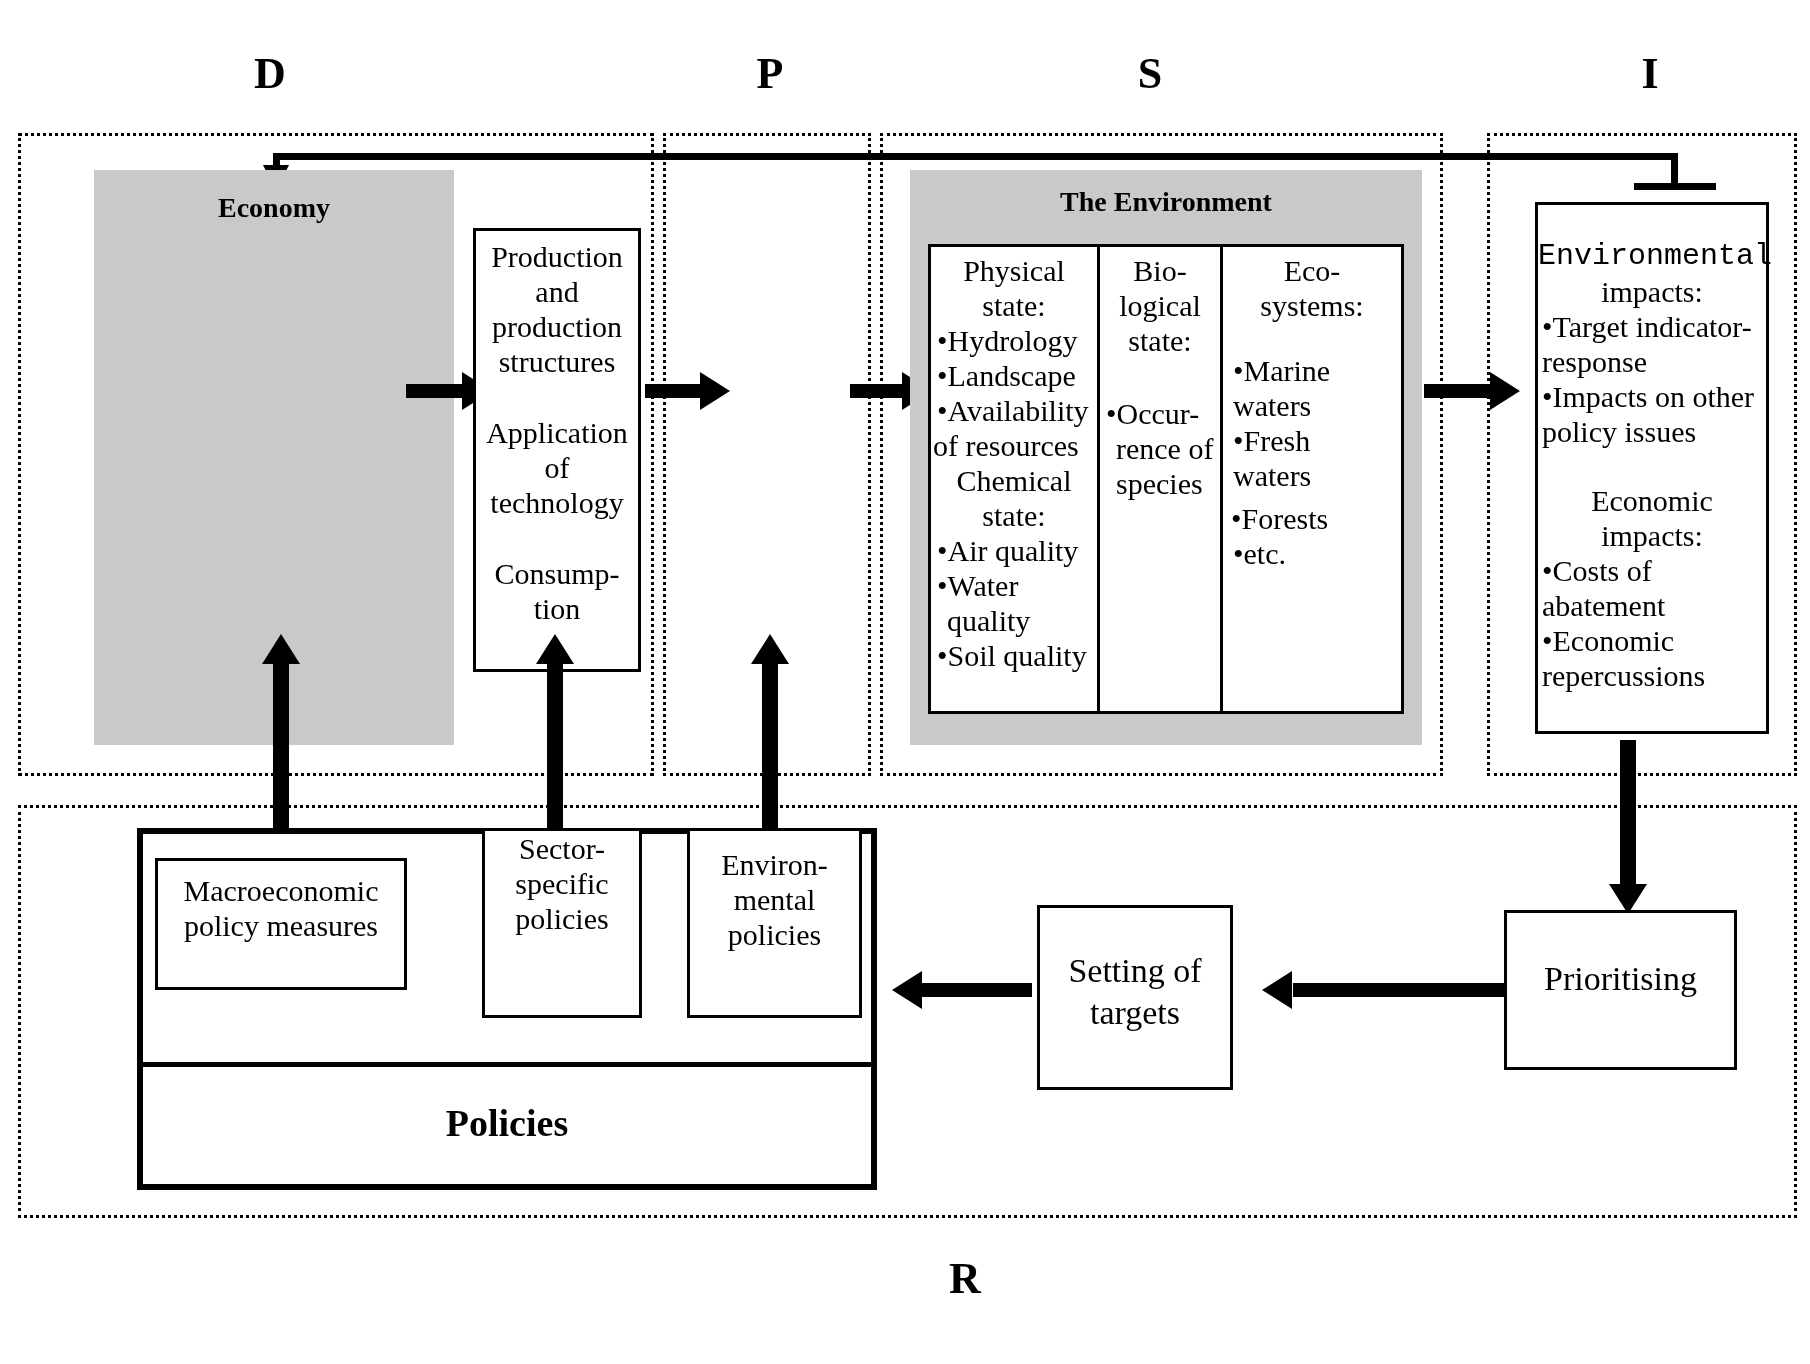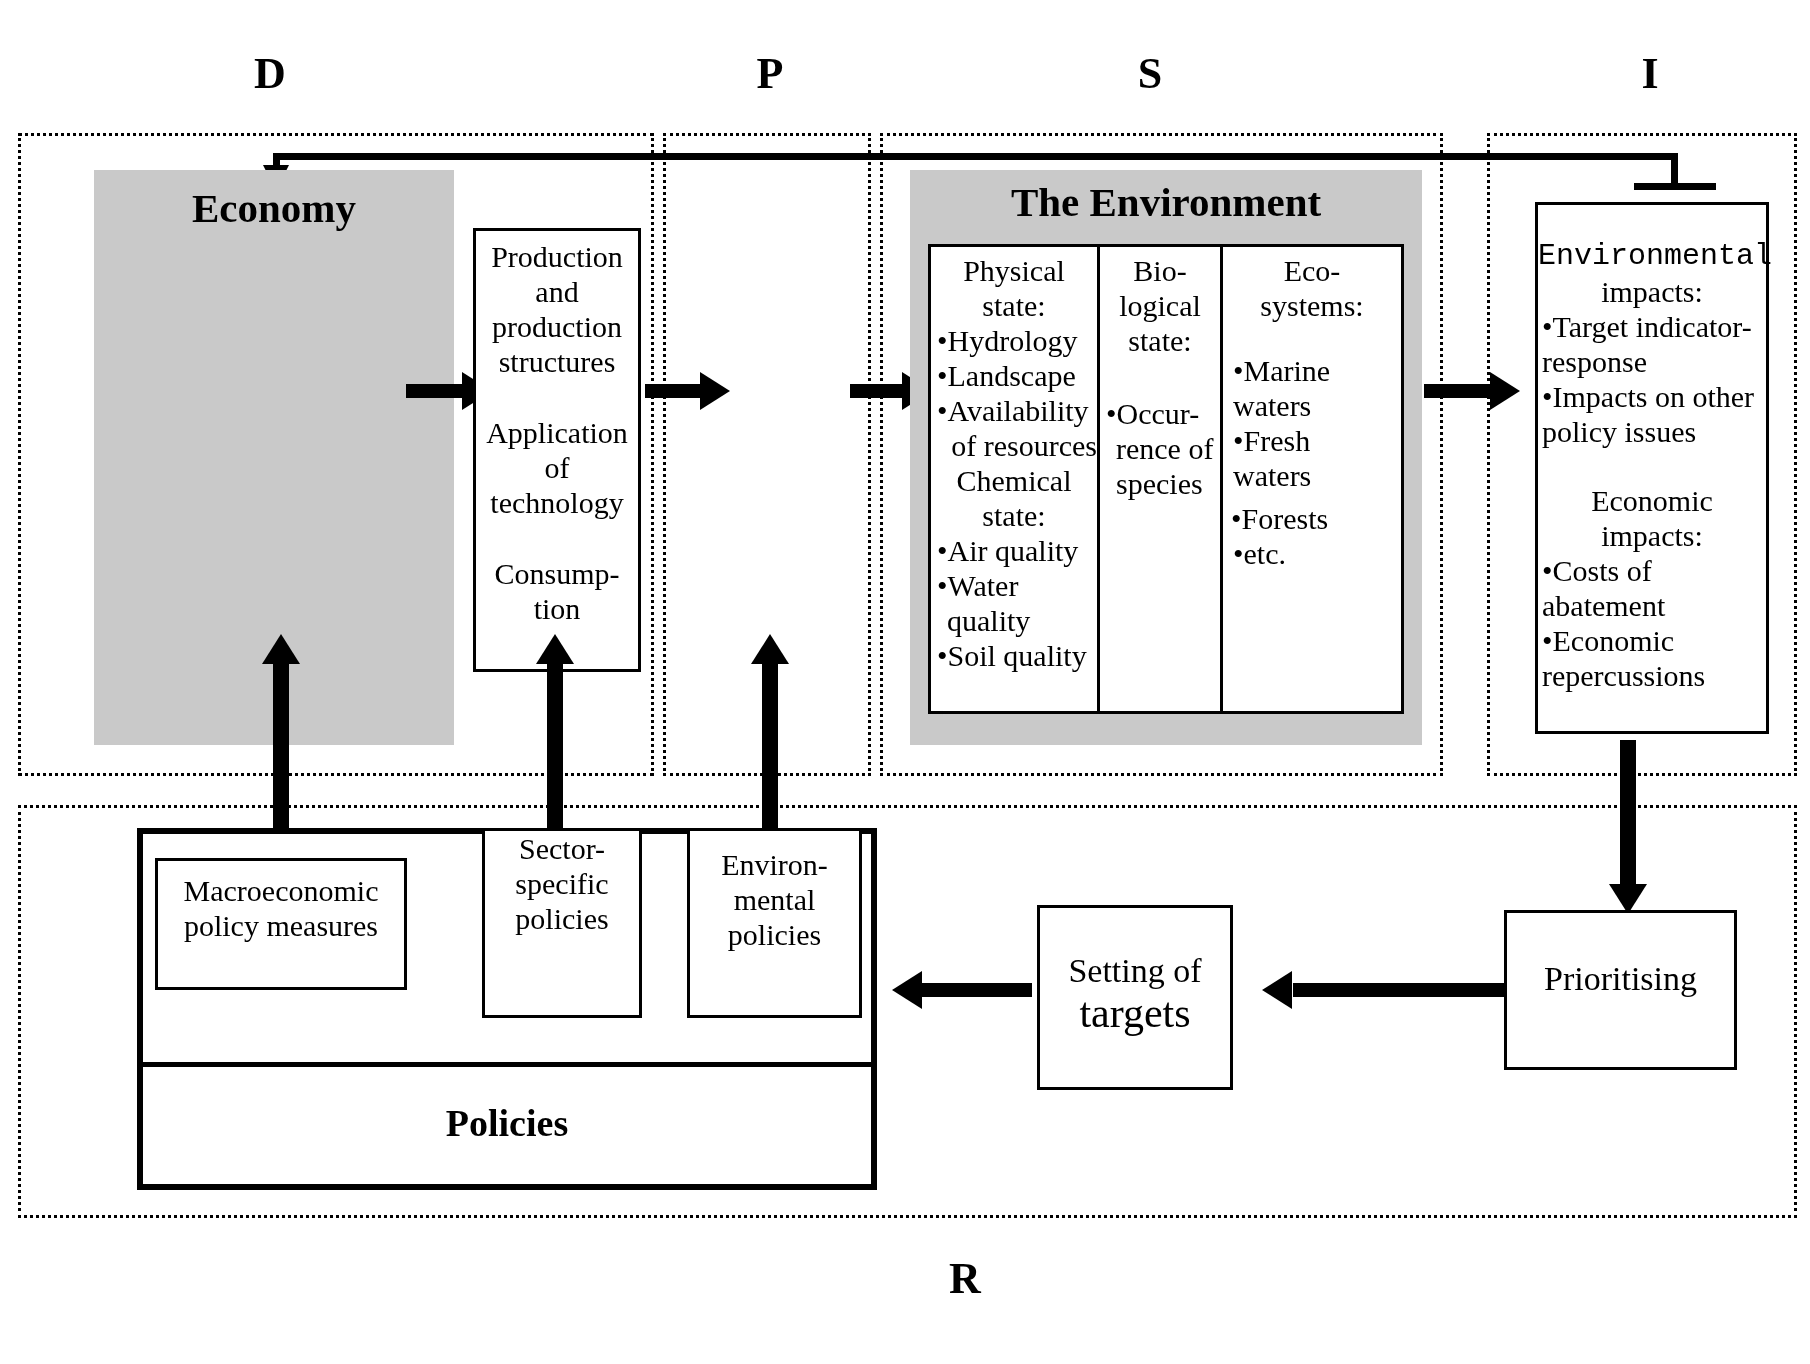--- a/index.html
+++ b/index.html
@@ -18,21 +18,21 @@
   }
 
   
   .dotted{
     border:3px dotted #000;background:transparent;
   }
 
   
   .solidbox{border:3px solid #000;background:#fff;}
   .greybox{background:#c9c9c9;}
-  .hdr{font-weight:bold;font-size:41px;line-height:36px;text-align:center;}
+  .hdr{font-weight:bold;font-size:28px;line-height:36px;text-align:center;}
 
   .bul{text-align:left;font-size:30px;line-height:35px;}
   .ctr{text-align:center;font-size:30px;line-height:35px;}
 
   
   .hbar{background:#000;position:absolute;}
   .vbar{background:#000;position:absolute;}
   .arrowR{position:absolute;width:0;height:0;
     border-top:19px solid transparent;border-bottom:19px solid transparent;
     border-left:30px solid #000;}
@@ -104,21 +104,21 @@
   <div class="abs greybox" style="left:910px;top:170px;width:512px;height:575px;">
     <div class="hdr" style="margin-top:14px;">The Environment</div>
   </div>
 
   <div class="abs solidbox" style="left:928px;top:244px;width:172px;height:470px;">
     <div class="ctr" style="margin-top:6px;">Physical</div>
     <div class="ctr">state:</div>
     <div class="bul" style="padding-left:6px;">•Hydrology</div>
     <div class="bul" style="padding-left:6px;">•Landscape</div>
     <div class="bul" style="padding-left:6px;">•Availability</div>
-    <div class="bul" style="padding-left:2px;text-align:right;">of resources</div>
+    <div class="bul" style="padding-left:2px;">of resources</div>
     <div class="ctr">Chemical</div>
     <div class="ctr">state:</div>
     <div class="bul" style="padding-left:6px;">•Air quality</div>
     <div class="bul" style="padding-left:6px;">•Water</div>
     <div class="bul" style="padding-left:16px;">quality</div>
     <div class="bul" style="padding-left:6px;">•Soil quality</div>
   </div>
 
   <div class="abs solidbox" style="left:1097px;top:244px;width:126px;height:470px;">
     <div class="ctr" style="margin-top:6px;">Bio-</div>
@@ -163,21 +163,21 @@
 
   <div class="abs solidbox" style="left:1504px;top:910px;width:233px;height:160px;">
     <div class="ctr" style="margin-top:48px;font-size:34px;">Prioritising</div>
   </div>
 
   <div class="hbar" style="left:1293px;top:983px;width:212px;height:14px;"></div>
   <div class="arrowL" style="left:1262px;top:971px;"></div>
 
   <div class="abs solidbox" style="left:1037px;top:905px;width:196px;height:185px;">
     <div class="ctr" style="margin-top:42px;font-size:34px;line-height:42px;">Setting of</div>
-    <div class="ctr" style="font-size:42px;line-height:42px;">targets</div>
+    <div class="ctr" style="font-size:34px;line-height:42px;">targets</div>
   </div>
 
   <div class="hbar" style="left:922px;top:983px;width:110px;height:14px;"></div>
   <div class="arrowL" style="left:892px;top:971px;"></div>
 
   <div class="abs" style="left:137px;top:828px;width:740px;height:362px;border:6px solid #000;background:#fff;"></div>
 
   <div class="hbar" style="left:137px;top:1062px;width:740px;height:5px;"></div>
   <div class="abs hdr" style="left:137px;top:1105px;width:740px;font-size:38px;">Policies</div>
 

